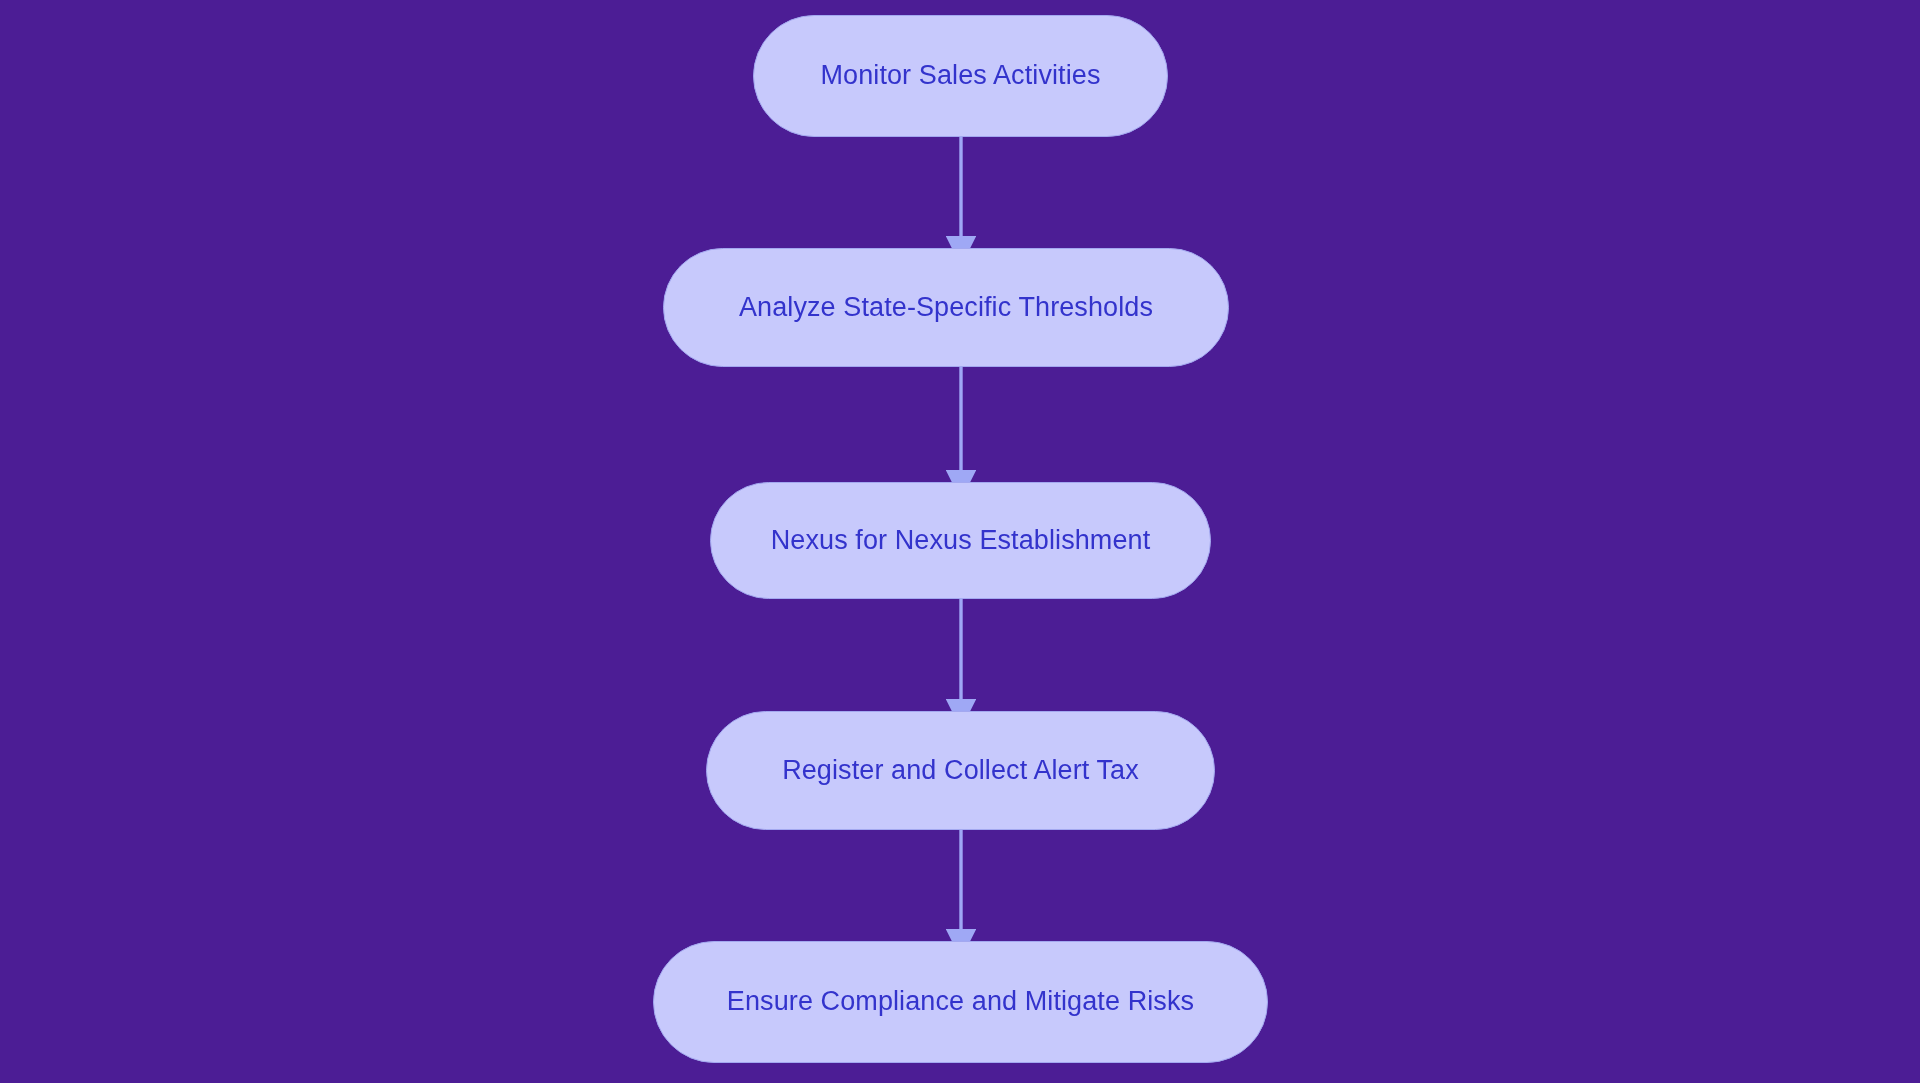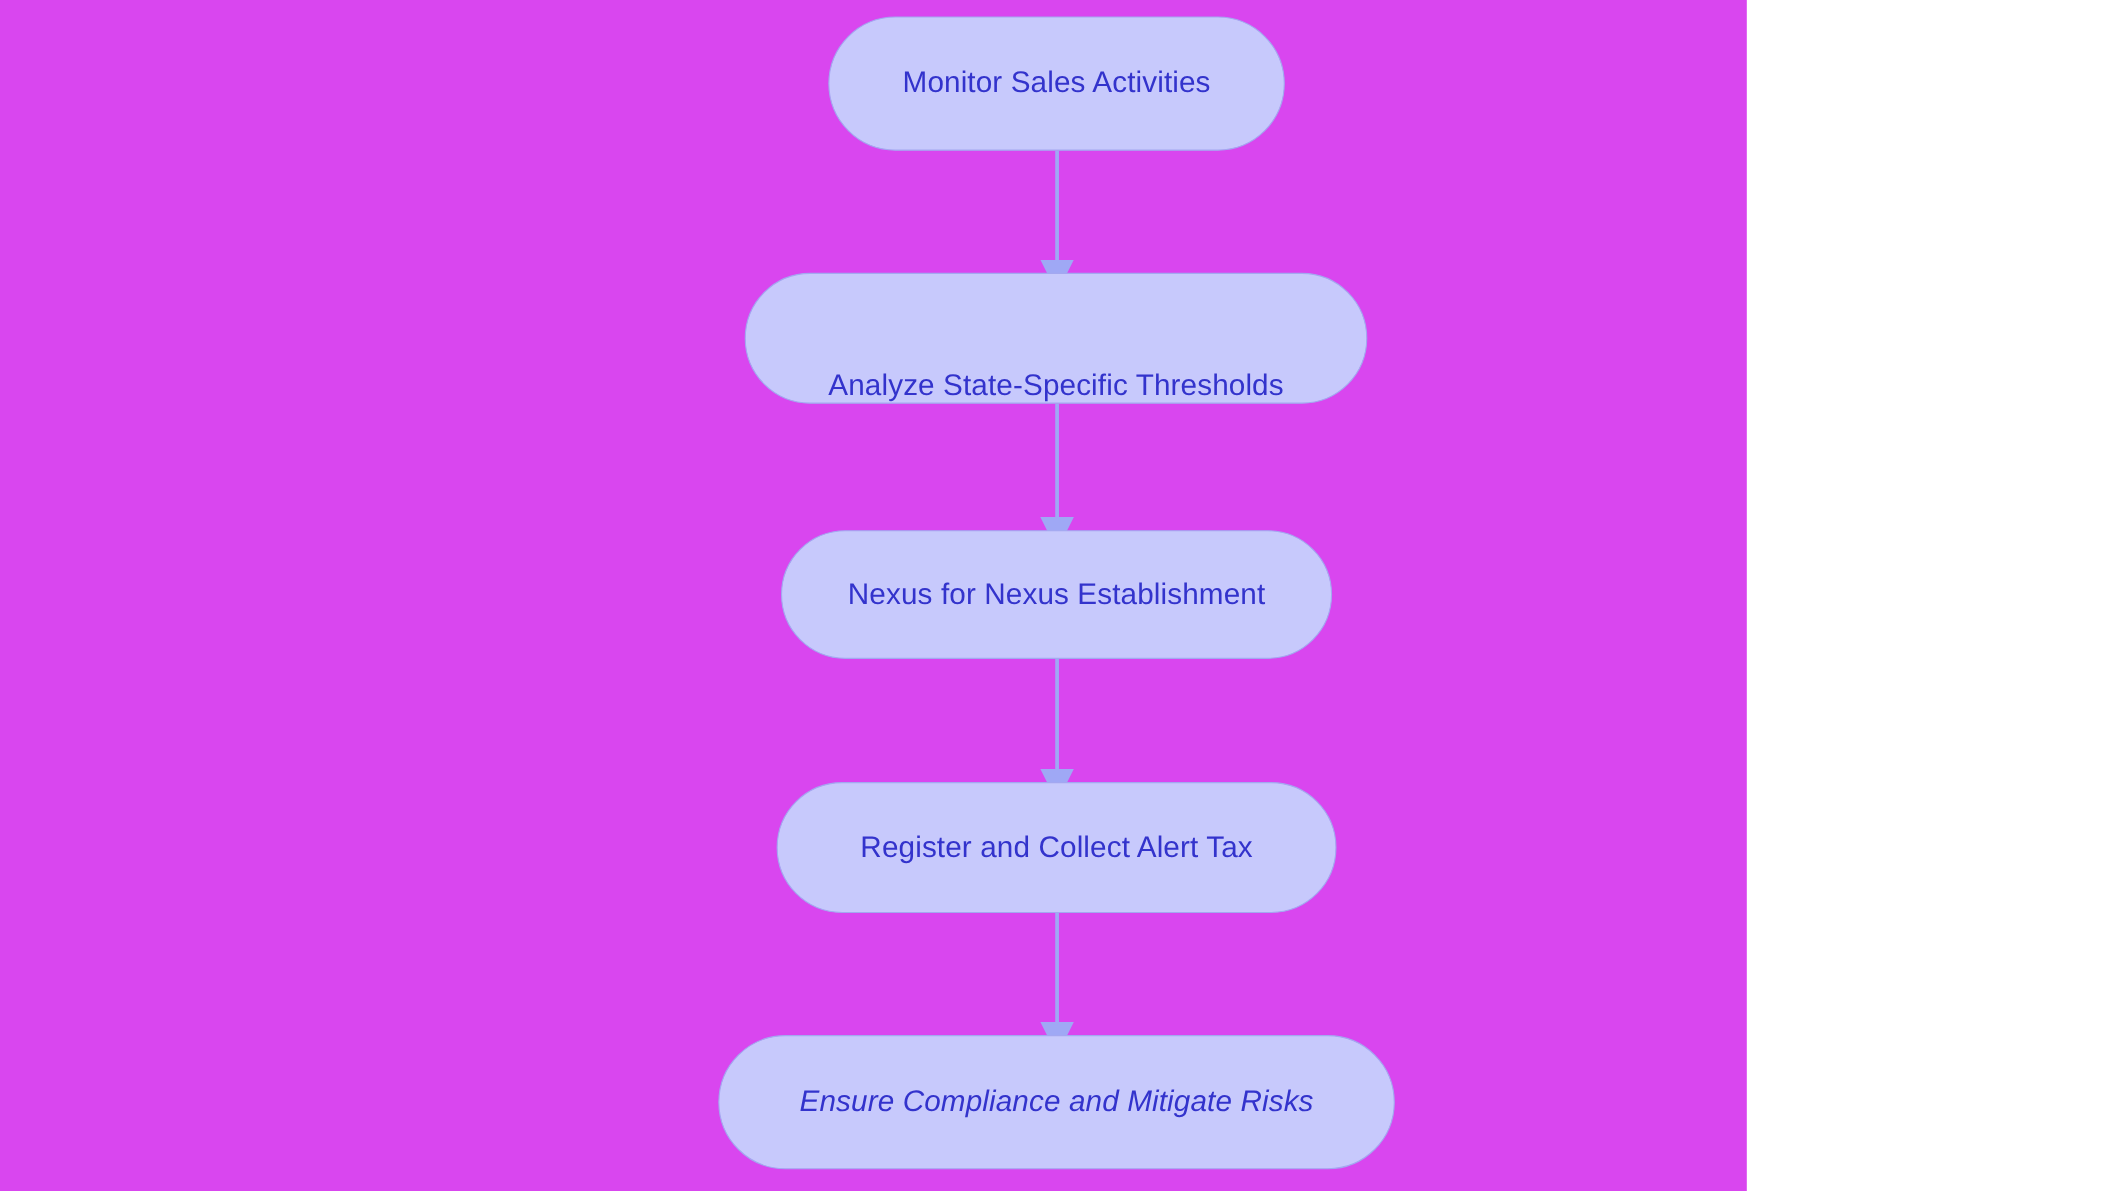--- a/index.html
+++ b/index.html
@@ -8,23 +8,23 @@
     background: #ffffff;
   }
   body {
     width: 1920px;
     height: 1083px;
     overflow: hidden;
     font-family: "Liberation Sans", sans-serif;
   }
   #flowchart-canvas {
     position: relative;
-    width: 1588px;
+    width: 1920px;
     height: 1083px;
-    background: #d946ef;
+    background: #4c1d95;
   }
   .edge-layer {
     position: absolute;
     left: 0;
     top: 0;
     width: 1920px;
     height: 1083px;
     pointer-events: none;
   }
   .node {
@@ -67,29 +67,29 @@
 
     <line x1="961" y1="599" x2="961" y2="703" stroke="#9fa8f5" stroke-width="3.4" marker-end="url(#arrowhead)"></line>
 
     <line x1="961" y1="830" x2="961" y2="933" stroke="#9fa8f5" stroke-width="3.4" marker-end="url(#arrowhead)"></line>
   </svg>
 
   <div class="node" style="left:753px; top:15px; width:415px; height:122px;">
     <span class="node-label">Monitor Sales Activities</span>
   </div>
 
-  <div class="node" style="left:677px; top:248px; width:566px; height:119px;align-items:flex-end;">
+  <div class="node" style="left:663px; top:248px; width:566px; height:119px;">
     <span class="node-label">Analyze State-Specific Thresholds</span>
   </div>
 
   <div class="node" style="left:710px; top:482px; width:501px; height:117px;">
     <span class="node-label">Nexus for Nexus Establishment</span>
   </div>
 
   <div class="node" style="left:706px; top:711px; width:509px; height:119px;">
     <span class="node-label">Register and Collect Alert Tax</span>
   </div>
 
-  <div class="node" style="left:653px; top:941px; width:615px; height:122px;font-style:italic;">
+  <div class="node" style="left:653px; top:941px; width:615px; height:122px;">
     <span class="node-label">Ensure Compliance and Mitigate Risks</span>
   </div>
 
 </div>
 
 </body></html>

